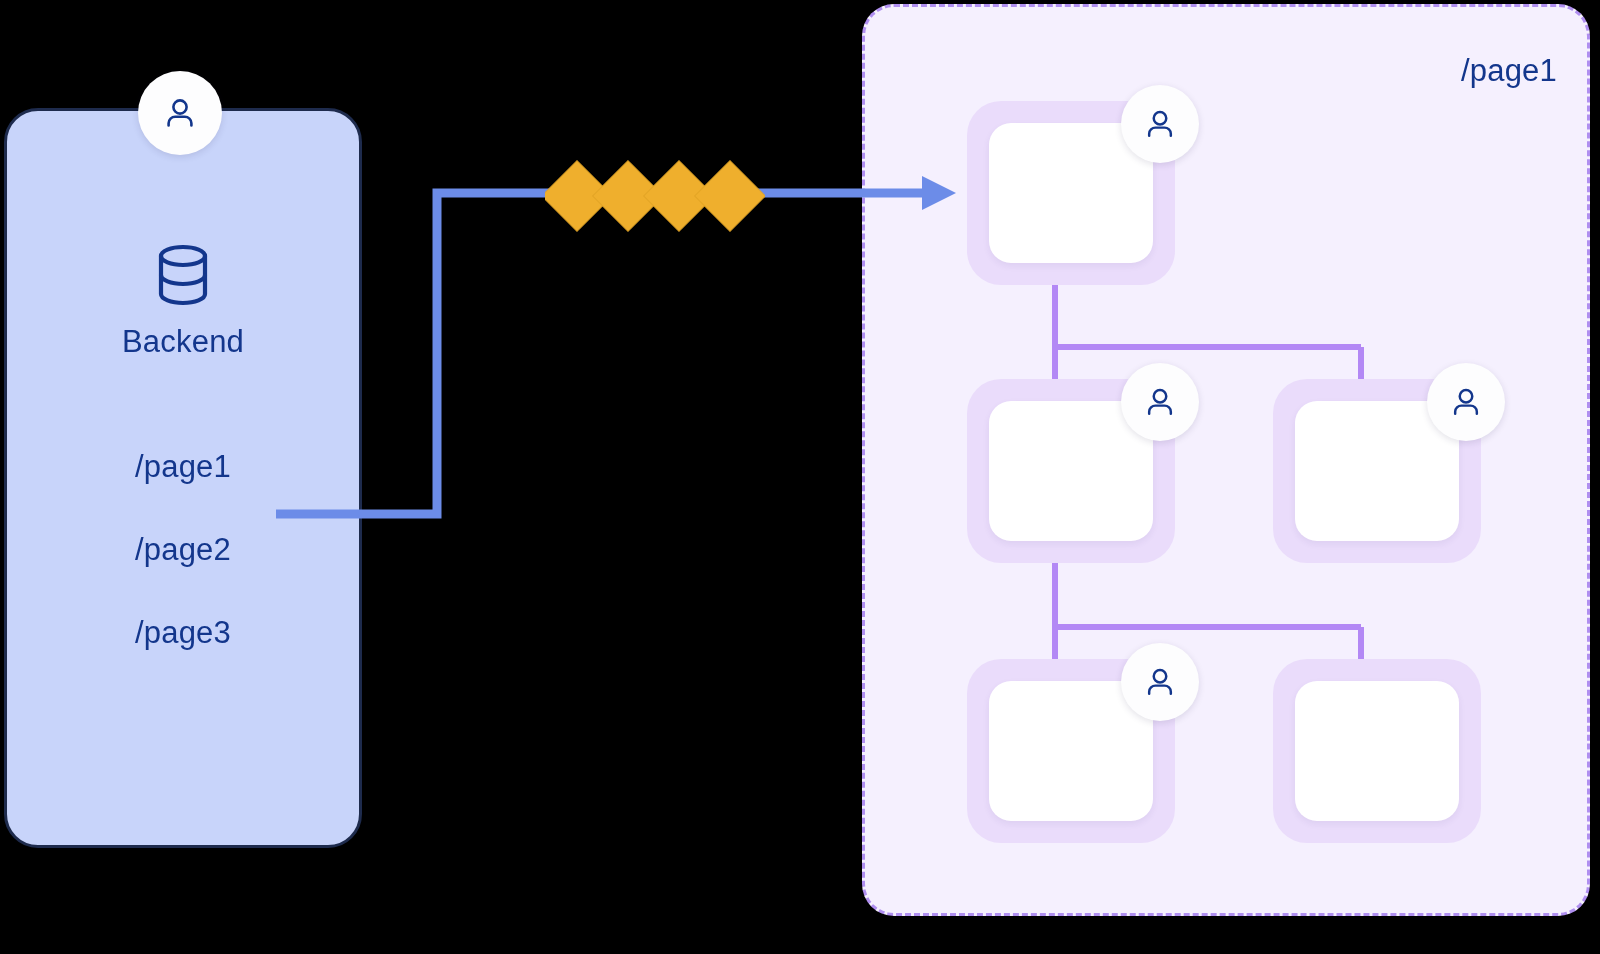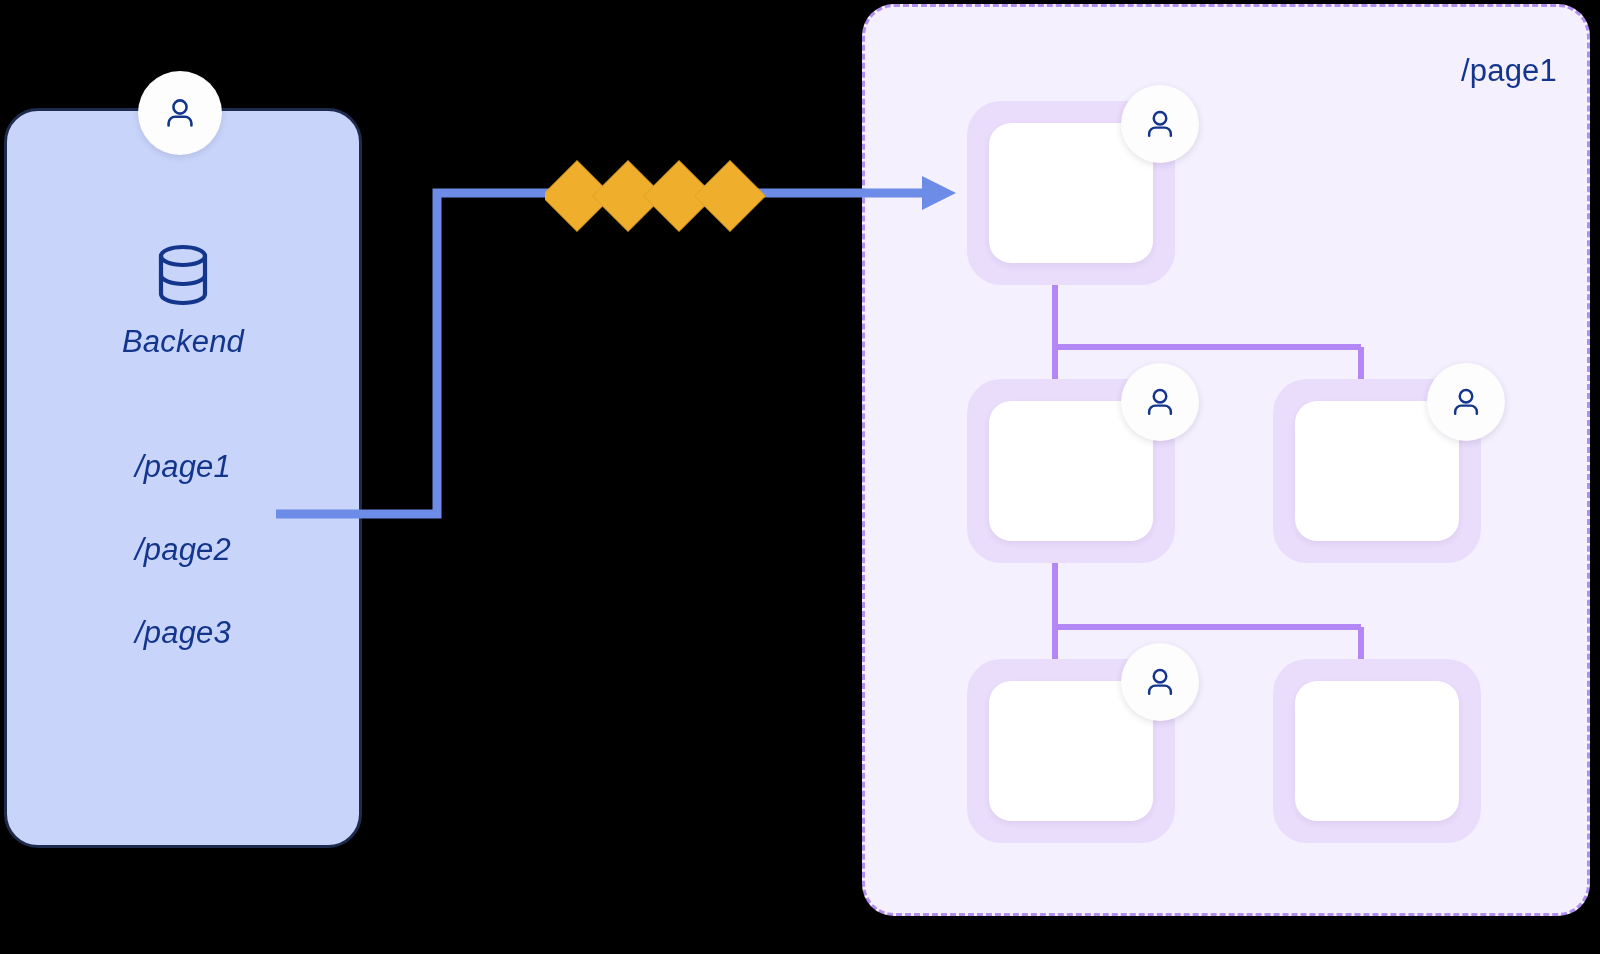--- a/index.html
+++ b/index.html
@@ -23,21 +23,20 @@
   .backend-panel {
     position: absolute;
     left: 4px;
     top: 108px;
     width: 358px;
     height: 740px;
     background: #C8D4FA;
     border: 3px solid #1E2B4D;
     border-radius: 34px;
     box-sizing: border-box;
-    font-style: italic;
   }
   .backend-inner {
     position: absolute;
     inset: 0;
     display: flex;
     flex-direction: column;
     align-items: center;
   }
   .db-icon-wrap {
     margin-top: 128px;

